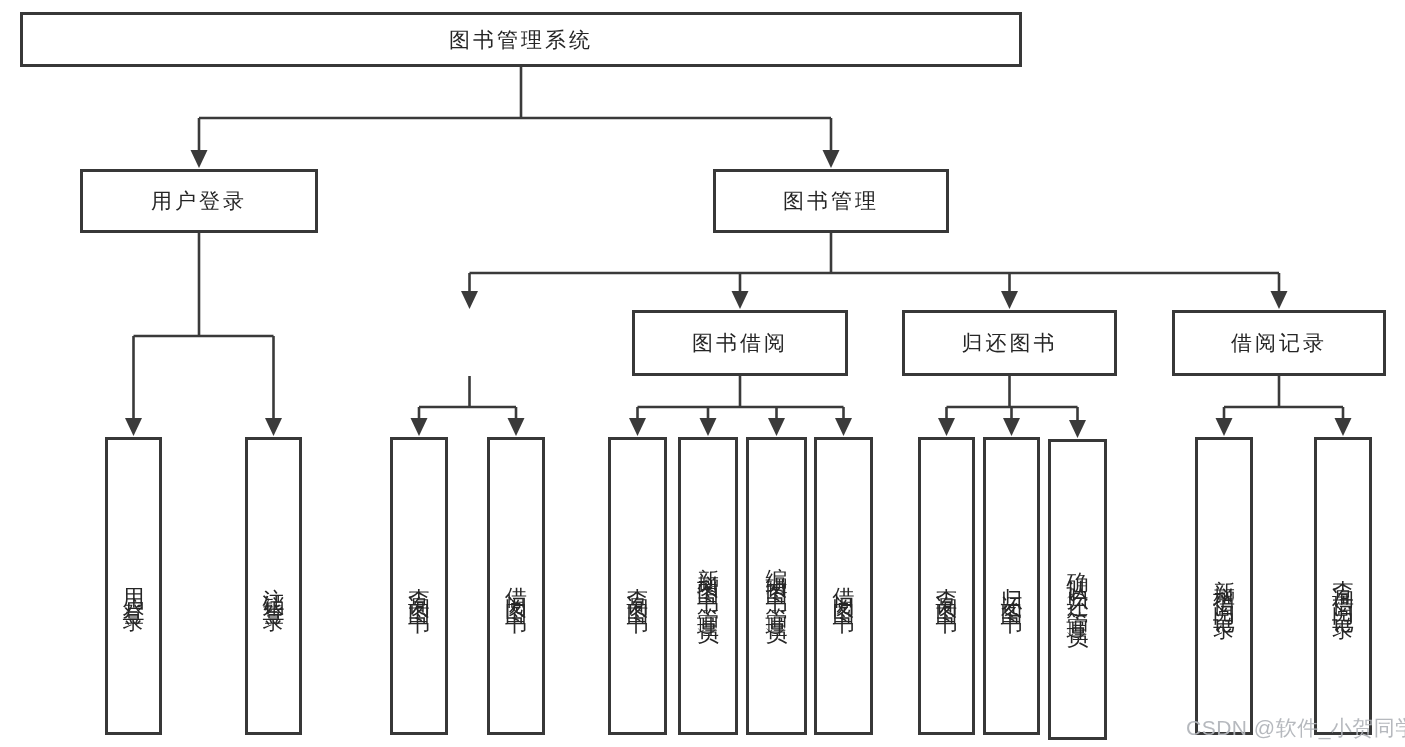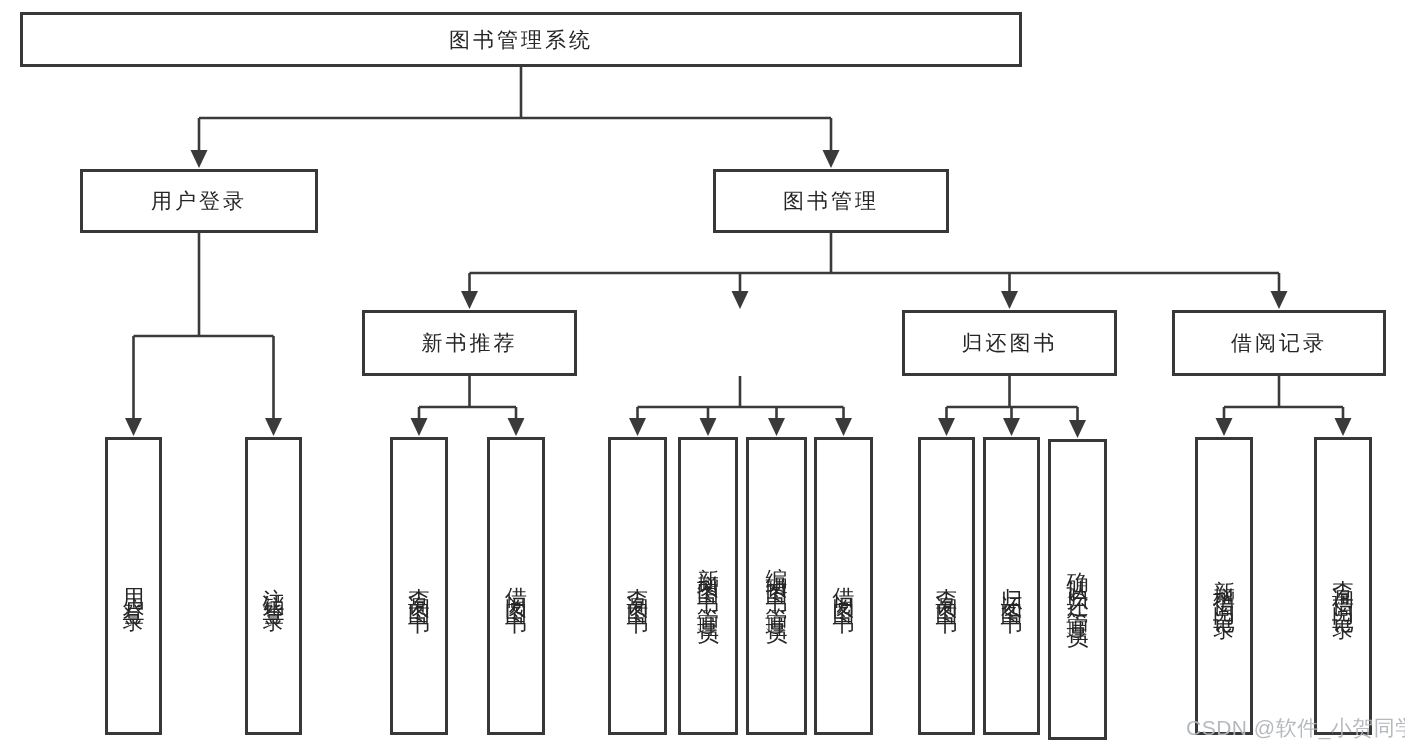--- a/index.html
+++ b/index.html
@@ -109,22 +109,22 @@
     <span class="hlabel">图书管理系统</span>
   </div>
 
   <div class="box" style="left:80px;top:169px;width:238px;height:64px;">
     <span class="hlabel">用户登录</span>
   </div>
   <div class="box" style="left:713px;top:169px;width:236px;height:64px;">
     <span class="hlabel">图书管理</span>
   </div>
 
-  <div class="box" style="left:362px;top:310px;width:215px;height:66px;">
-    <span class="hlabel">新书推荐</span>
+  <div class="box" style="left:632px;top:310px;width:216px;height:66px;">
+    <span class="hlabel">图书借阅</span>
   </div>
   <div class="box" style="left:902px;top:310px;width:215px;height:66px;">
     <span class="hlabel">归还图书</span>
   </div>
   <div class="box" style="left:1172px;top:310px;width:214px;height:66px;">
     <span class="hlabel">借阅记录</span>
   </div>
 
   <div class="box" style="left:105px;top:437px;width:57px;height:298px;">
     <span class="vlabel">用户登录</span>

